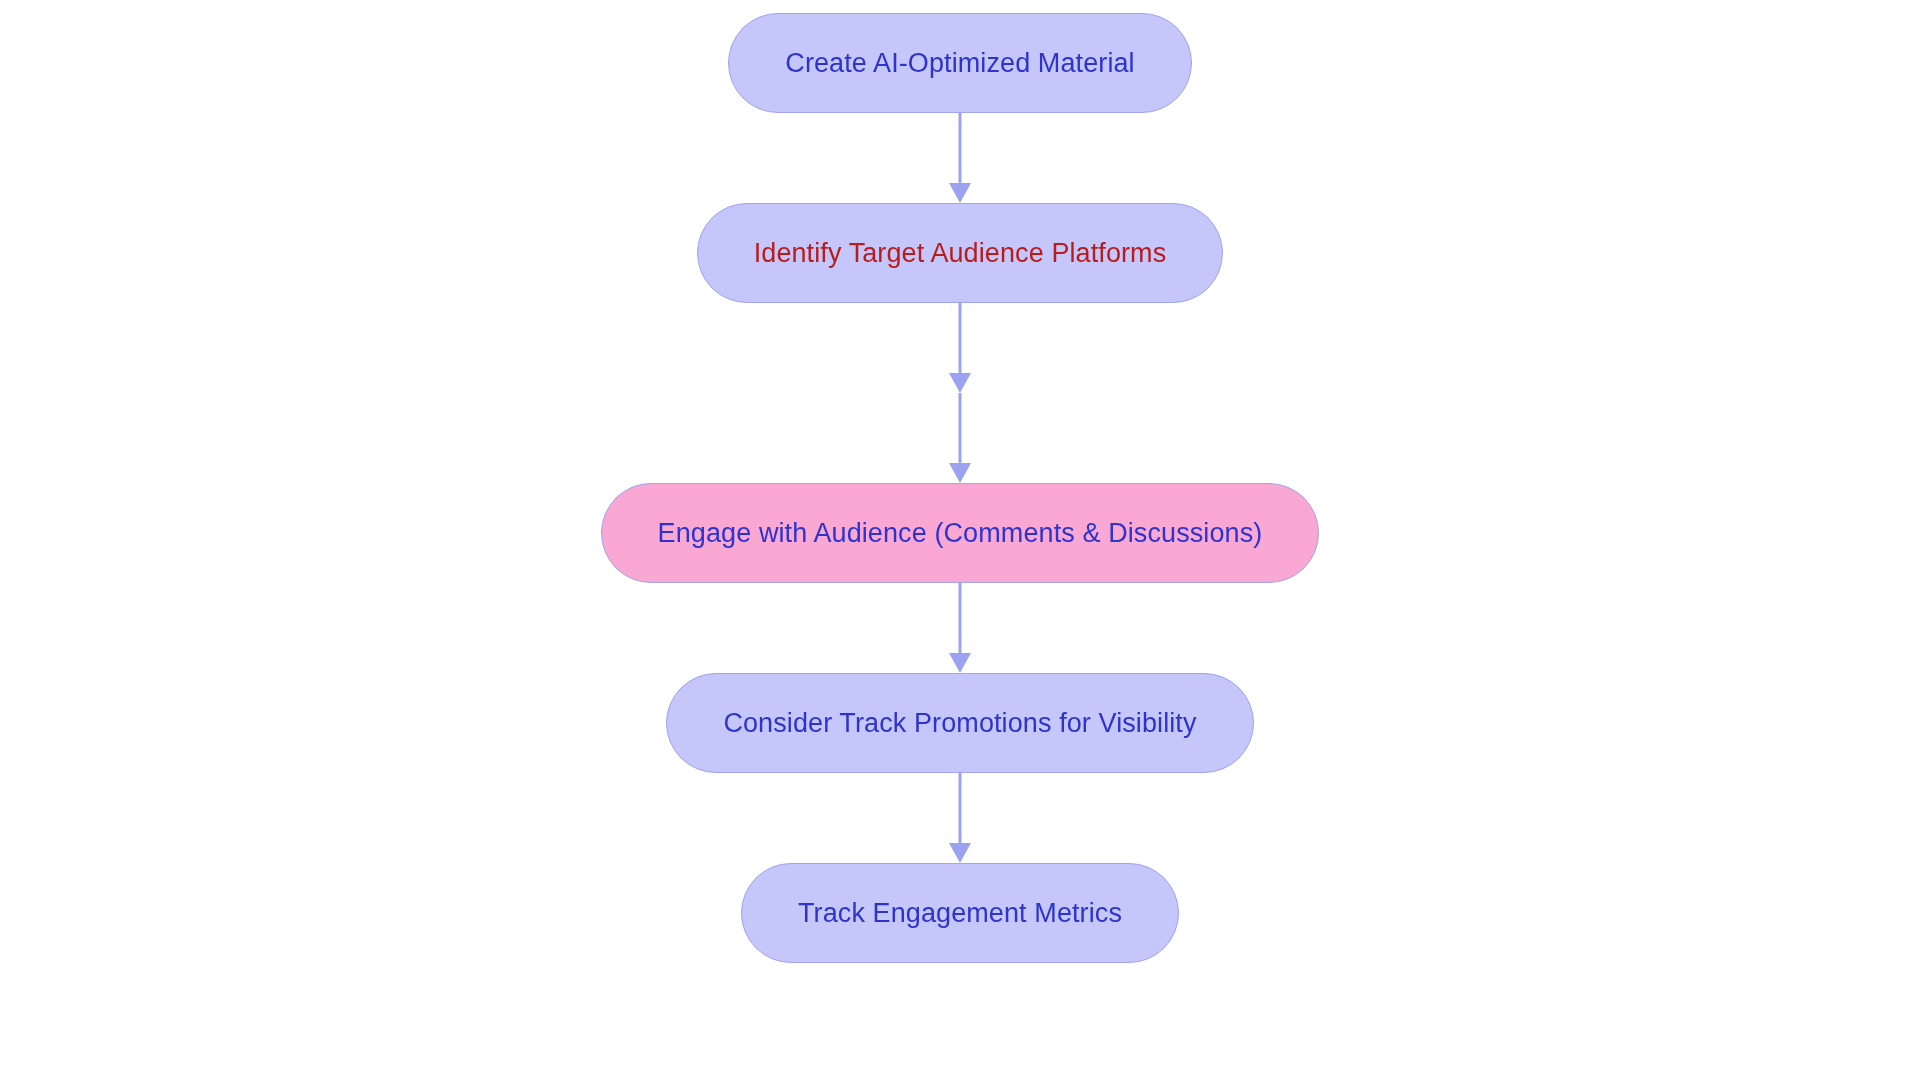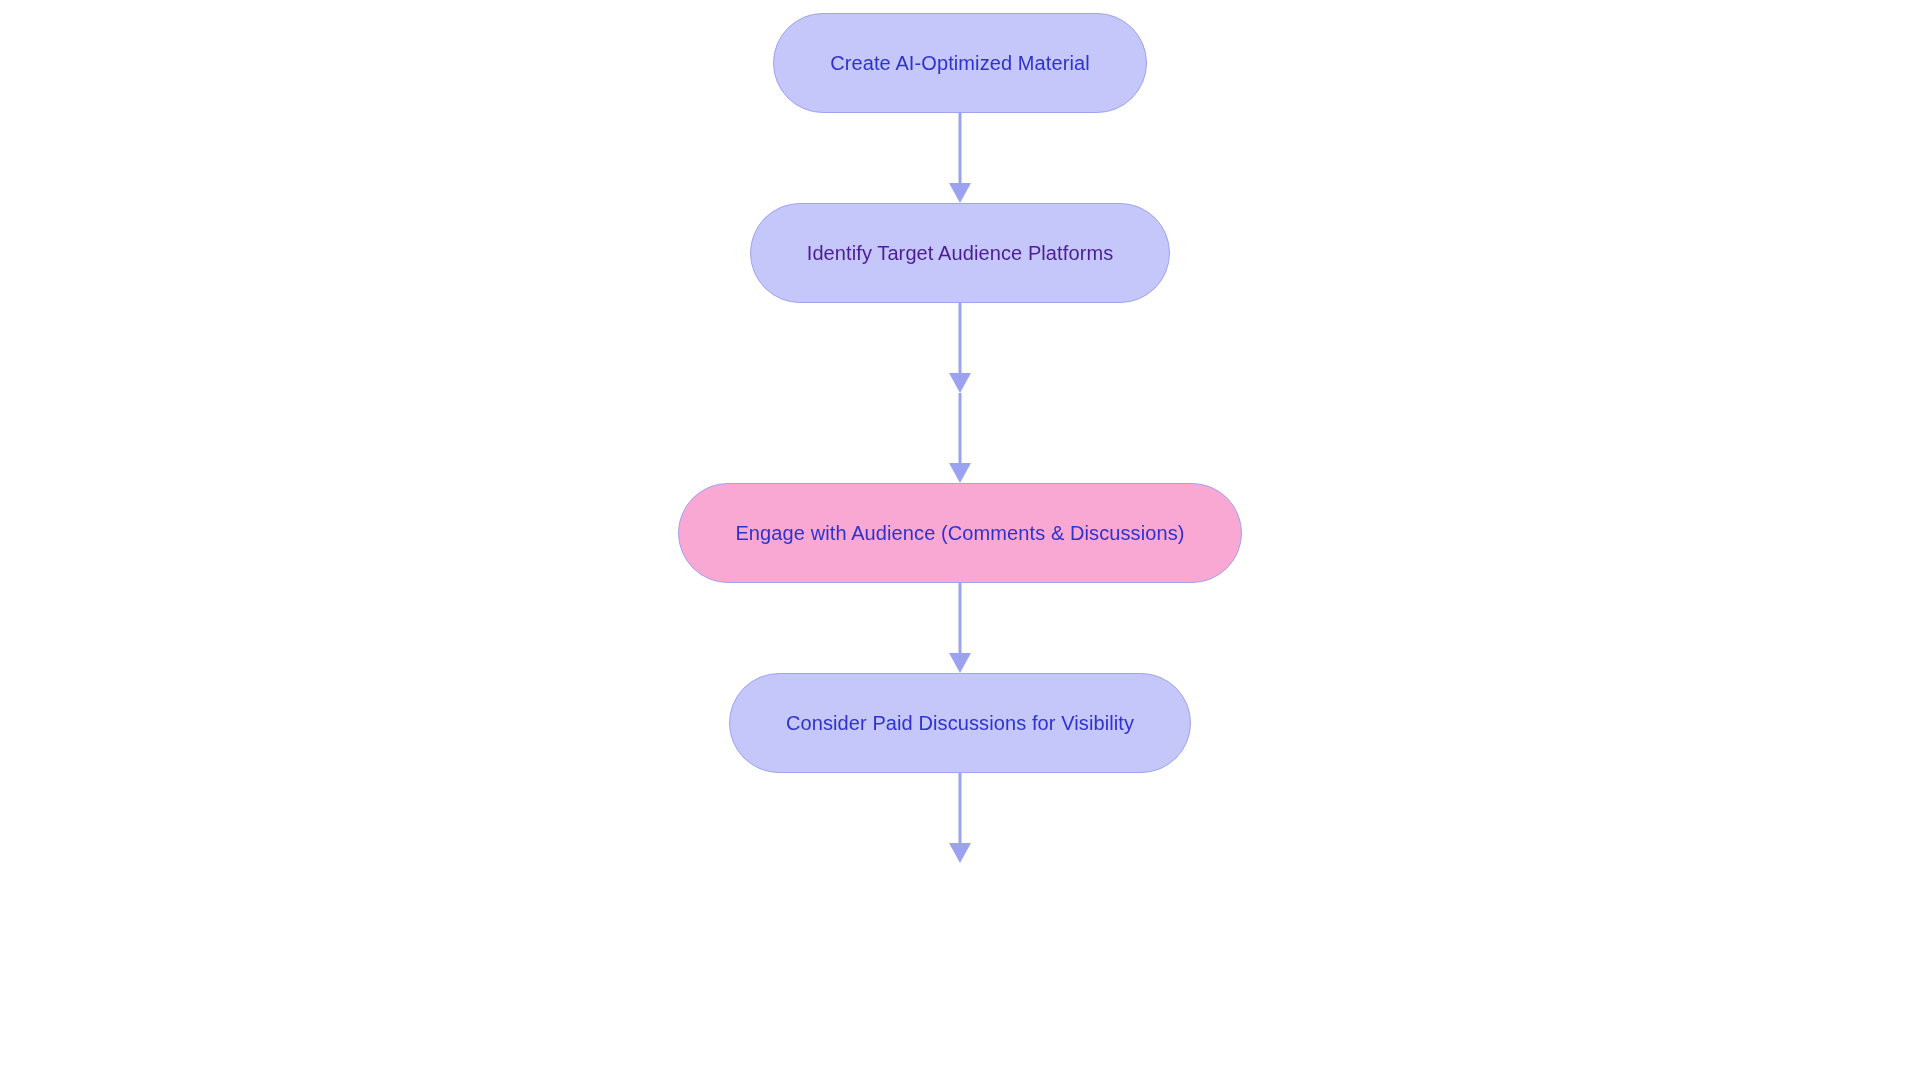--- a/index.html
+++ b/index.html
@@ -45,21 +45,21 @@
     border: 1.6px solid #9fa3f0;
     border-radius: 50px;
     padding: 0 56px;
     white-space: nowrap;
     flex: 0 0 auto;
   }
 
   .node-label {
     color: #2e33cc;
     font-family: "Liberation Sans", sans-serif;
-    font-size: 20px;
+    font-size: 27px;
     font-weight: 400;
     letter-spacing: 0.1px;
     line-height: 1;
     white-space: nowrap;
   }
 
   .connector {
     position: relative;
     width: 30px;
     height: 90px;
@@ -100,21 +100,21 @@
     <div class="node" style="background: rgb(197, 198, 250); border-color: rgb(159, 163, 240);">
       <span class="node-label" style="color: rgb(46, 51, 204);">Create AI-Optimized Material</span>
     </div>
 
     <div class="connector">
       <span class="connector-line" style="background: rgb(155, 163, 240);"></span>
       <span class="connector-head" style="border-top-color: rgb(155, 163, 240);"></span>
     </div>
 
     <div class="node" style="background: rgb(197, 198, 250); border-color: rgb(159, 163, 240);">
-      <span class="node-label" style="color: #4c1d95;">Identify Target Audience Platforms</span>
+      <span class="node-label" style="color: #b91c1c;">Identify Target Audience Platforms</span>
     </div>
 
     <div class="connector">
       <span class="connector-line" style="background: rgb(155, 163, 240);"></span>
       <span class="connector-head" style="border-top-color: rgb(155, 163, 240);"></span>
     </div>
 
 
     <div class="connector">
       <span class="connector-line" style="background: rgb(155, 163, 240);"></span>
@@ -124,23 +124,26 @@
     <div class="node" style="background: #f9a8d4; border-color: rgb(159, 163, 240);">
       <span class="node-label" style="color: rgb(46, 51, 204);">Engage with Audience (Comments &amp; Discussions)</span>
     </div>
 
     <div class="connector">
       <span class="connector-line" style="background: rgb(155, 163, 240);"></span>
       <span class="connector-head" style="border-top-color: rgb(155, 163, 240);"></span>
     </div>
 
     <div class="node" style="background: rgb(197, 198, 250); border-color: rgb(159, 163, 240);">
-      <span class="node-label" style="color: rgb(46, 51, 204);">Consider Paid Discussions for Visibility</span>
+      <span class="node-label" style="color: rgb(46, 51, 204);">Consider Track Promotions for Visibility</span>
     </div>
 
     <div class="connector">
       <span class="connector-line" style="background: rgb(155, 163, 240);"></span>
       <span class="connector-head" style="border-top-color: rgb(155, 163, 240);"></span>
     </div>
 
+    <div class="node" style="background: rgb(197, 198, 250); border-color: rgb(159, 163, 240);">
+      <span class="node-label" style="color: rgb(46, 51, 204);">Track Engagement Metrics</span>
+    </div>
 
   </div>
 </div>
 
 </body></html>

